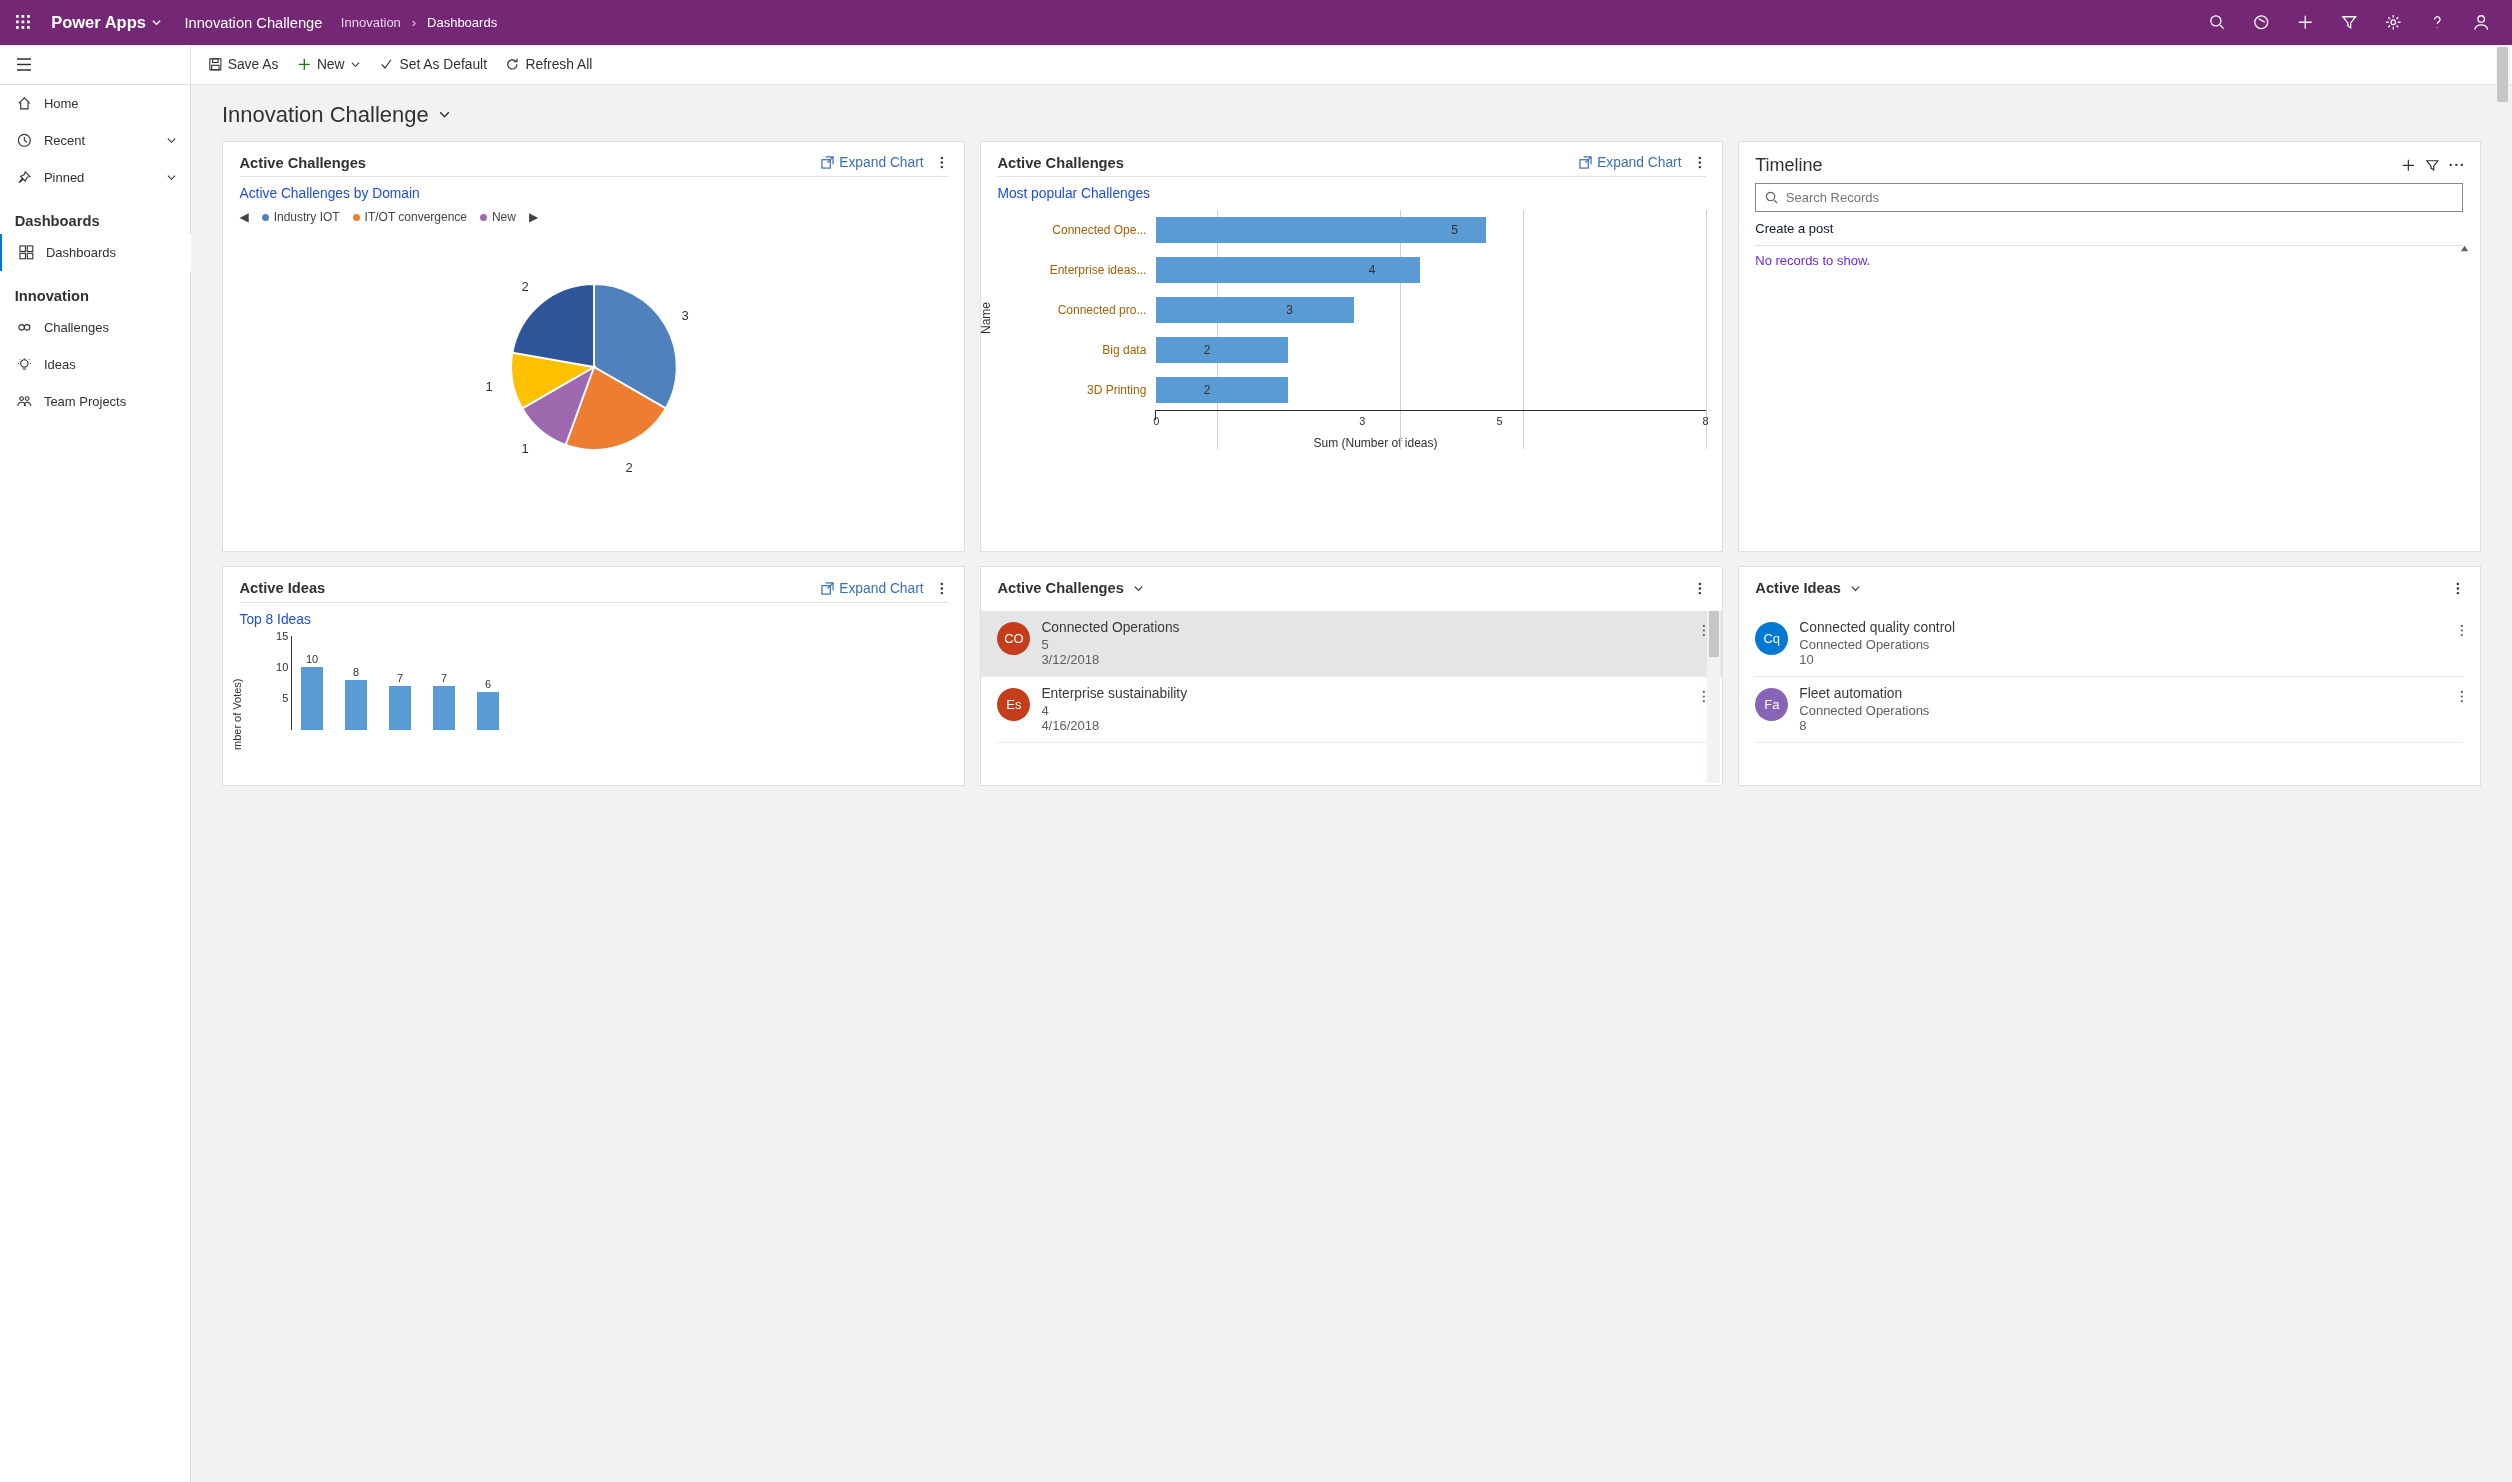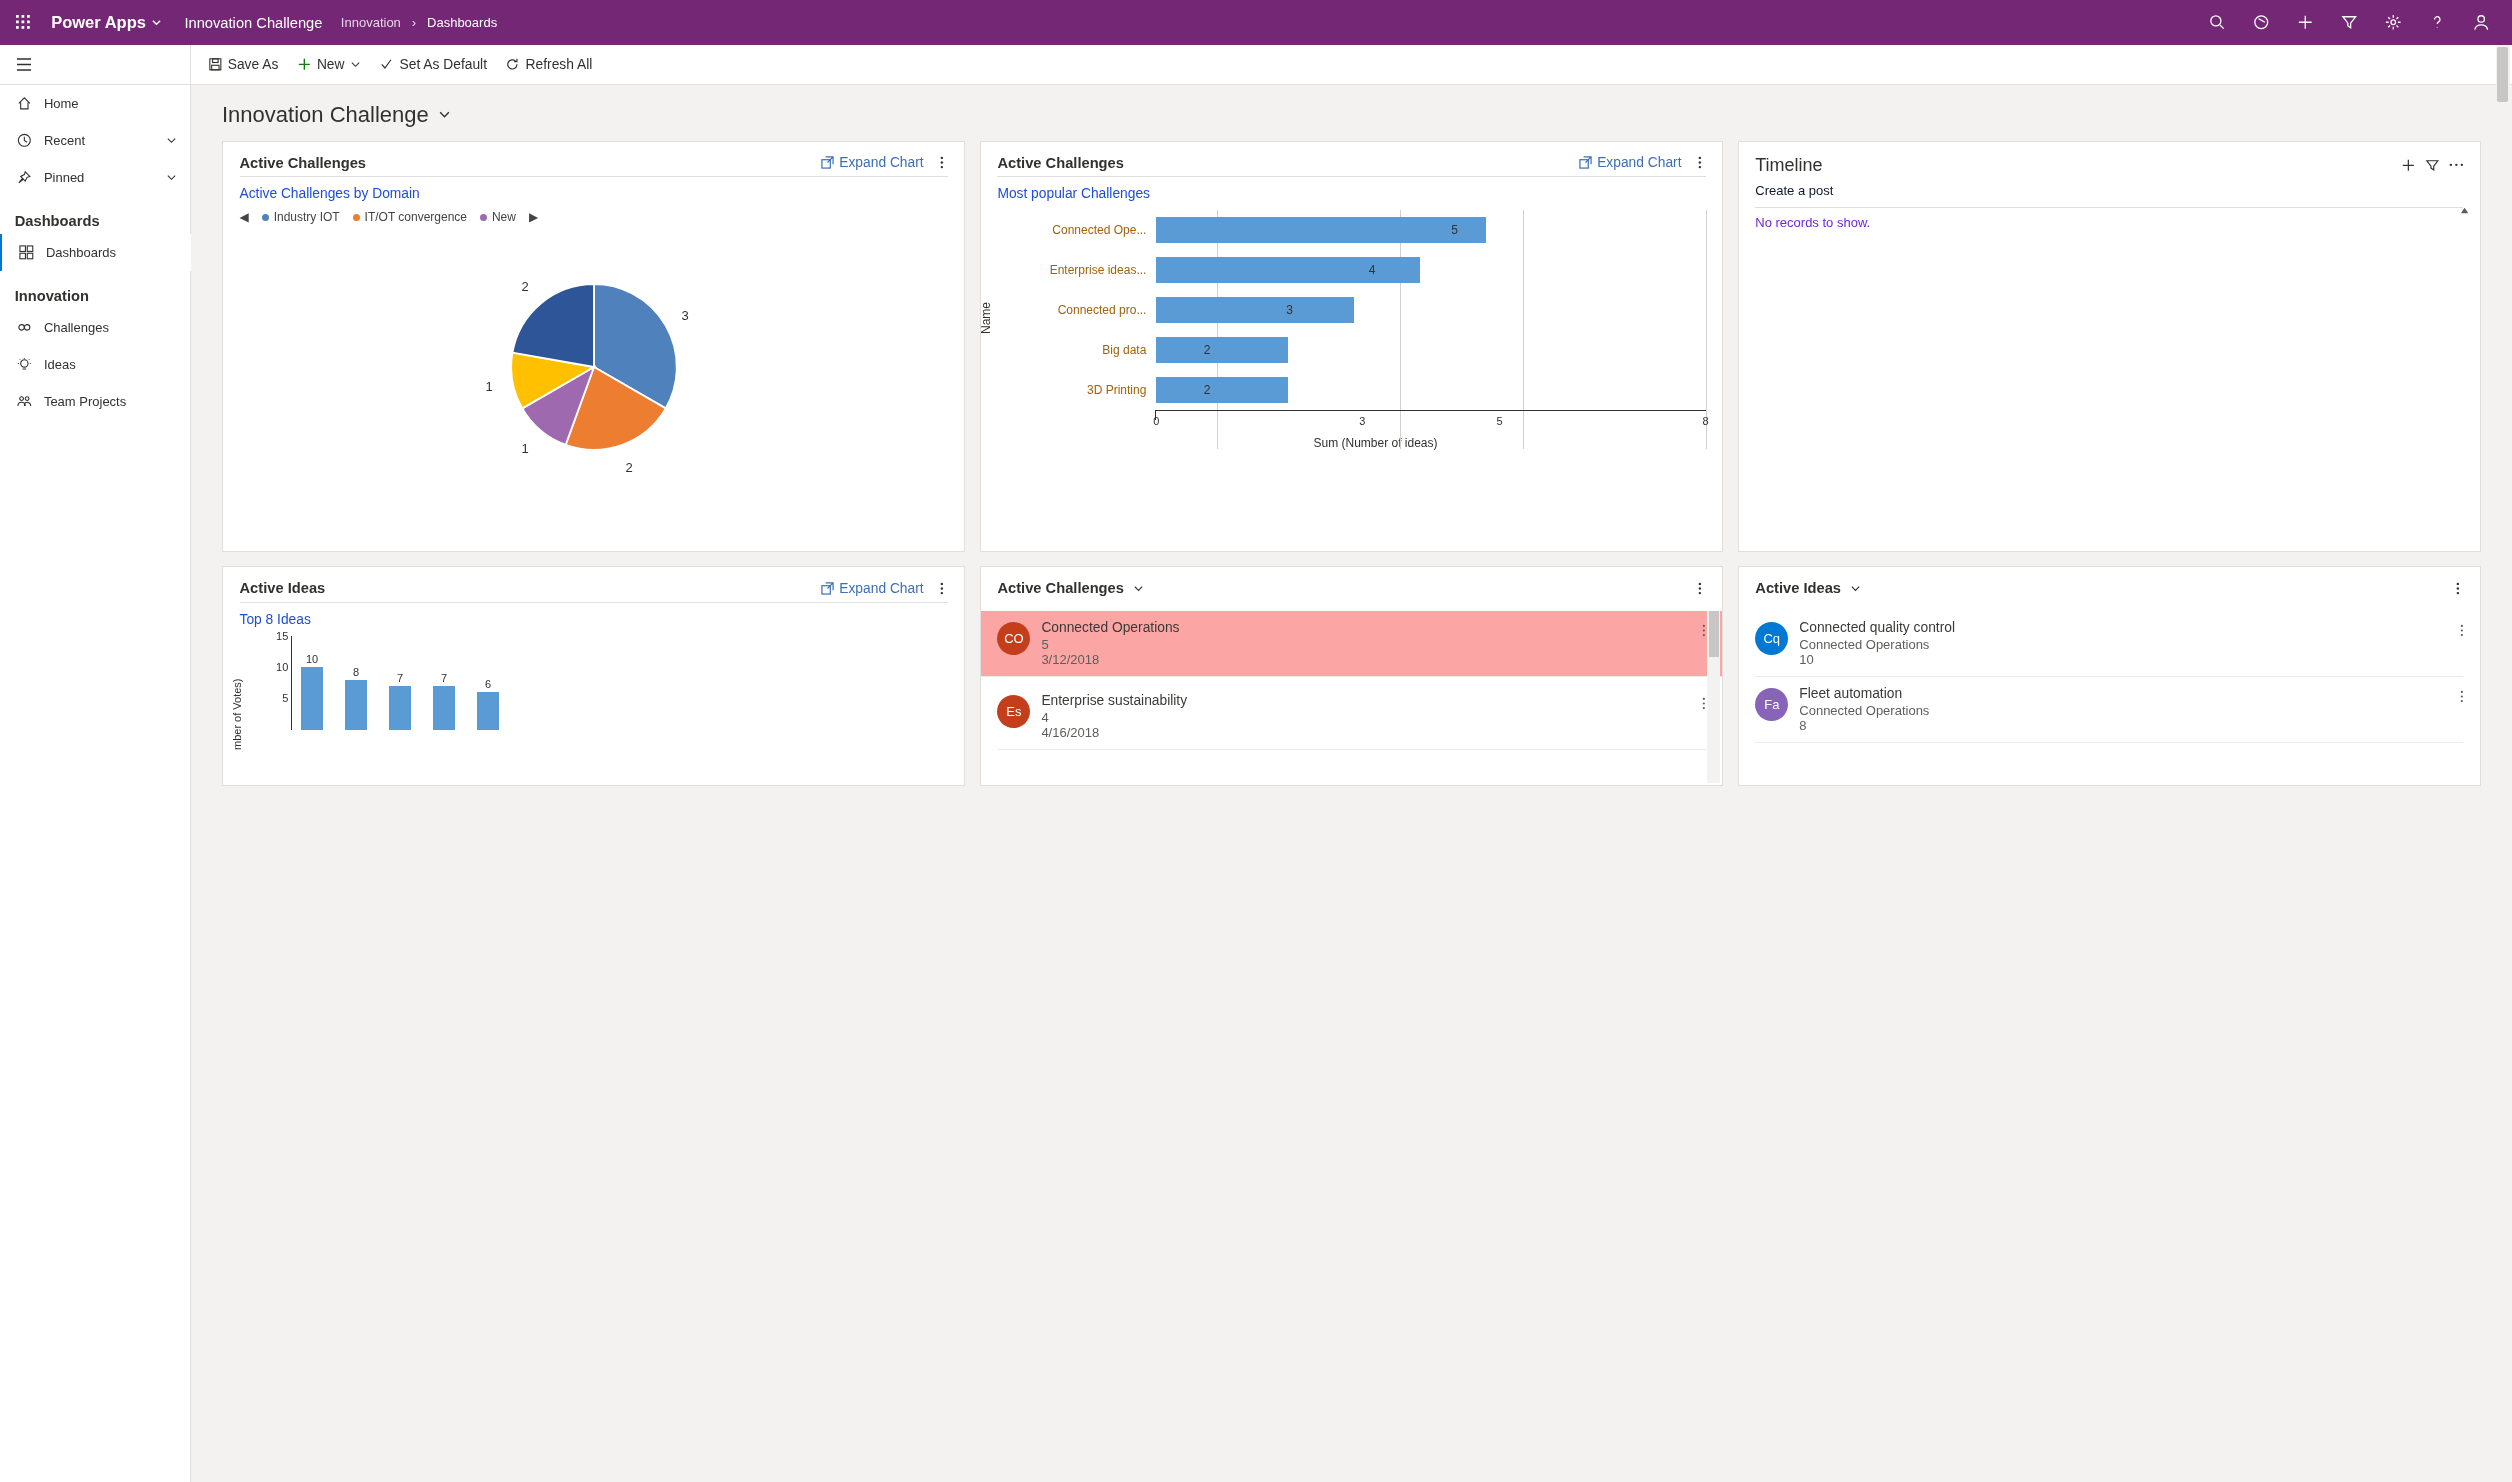--- a/index.html
+++ b/index.html
@@ -59,21 +59,21 @@
   .tl-head .ch-title { font-size:18px; font-weight:400; }
   .tl-head .spacer{flex:1;}
   .search-pill{ border:0.9px solid #8a8886; height:29px; display:flex; align-items:center; padding:0 9.2px; gap:7.3px; margin-bottom:9.2px;}
   .search-pill input{ border:none; outline:none; font-size:13px; flex:1;}
   .tl-sub { color:#0f172a; font-size:13px; margin-bottom:9.2px;}
   .tl-body { border-top:0.9px solid #e1dfdd; padding-top:7.3px; font-size:13px; color:#6d28d9; position:relative; height:266px;}
   .tl-body .tiny-scroll{ position:absolute; right:-5.5px; top:-1.8px; width:9.2px;}
 
   
   .list-item { display:flex; align-items:flex-start; gap:11px; padding:9.2px 0; border-bottom:0.9px solid #edebe9;}
-  .list-item.sel{ background:#fca5a5; margin:7px -16.5px; padding:9.2px 16.5px;}
+  .list-item.sel{ background:#e5e5e5; margin:0 -16.5px; padding:9.2px 16.5px;}
   .avatar{ width:33px;height:33px;border-radius:50%;display:flex;align-items:center;justify-content:center;color:#fff;font-size:13px;font-weight:400;margin-top:1.8px;}
   .li-text{flex:1;}
   .li-text .l1{font-size:13.8px;color:#3b3a39;margin-bottom:1.8px;}
   .li-text .l2{font-size:13px;color:#605e5c;}
   .li-more{cursor:pointer;padding-top:3.7px;}
   .mini-scroll{position:absolute;right:1.8px;top:44px;bottom:1.8px;width:13px;background:#f3f2f1;}
   .mini-scroll .th{position:absolute;top:0;height:46px;left:1.8px;right:1.8px;background:#c8c6c4;}
 
   
   .pie-wrap{ position:relative; height:275px; display:flex; align-items:center; justify-content:center;}
@@ -453,20 +453,27 @@
                   <path d="M2 3h12l-4.5 6v4l-3-2v-2z"></path>
                 </svg>
               </span>
             <span>
                 <svg width="14.7" height="3.7" viewBox="0 0 16 4" fill="#323130">
                   <circle cx="2" cy="2" r="1.3"></circle>
                   <circle cx="8" cy="2" r="1.3"></circle>
                   <circle cx="14" cy="2" r="1.3"></circle>
                 </svg>
               </span>
+          </div>
+          <div class="search-pill">
+            <svg width="13" height="13" viewBox="0 0 14 14" fill="none" stroke="#605e5c" stroke-width="1.3">
+                <circle cx="6" cy="6" r="4.5"></circle>
+                <path d="M10 10l3 3"></path>
+              </svg>
+            <input placeholder="Search Records" style="">
           </div>
           <div class="tl-sub">Create a post</div>
           <div class="tl-body">
             <span>No records to show.</span>
             <span class="tiny-scroll">
                 <svg width="9.2" height="9.2" viewBox="0 0 10 10" fill="#605e5c">
                   <path d="M5 2L1 8h8z"></path>
                 </svg>
               </span>
           </div>

